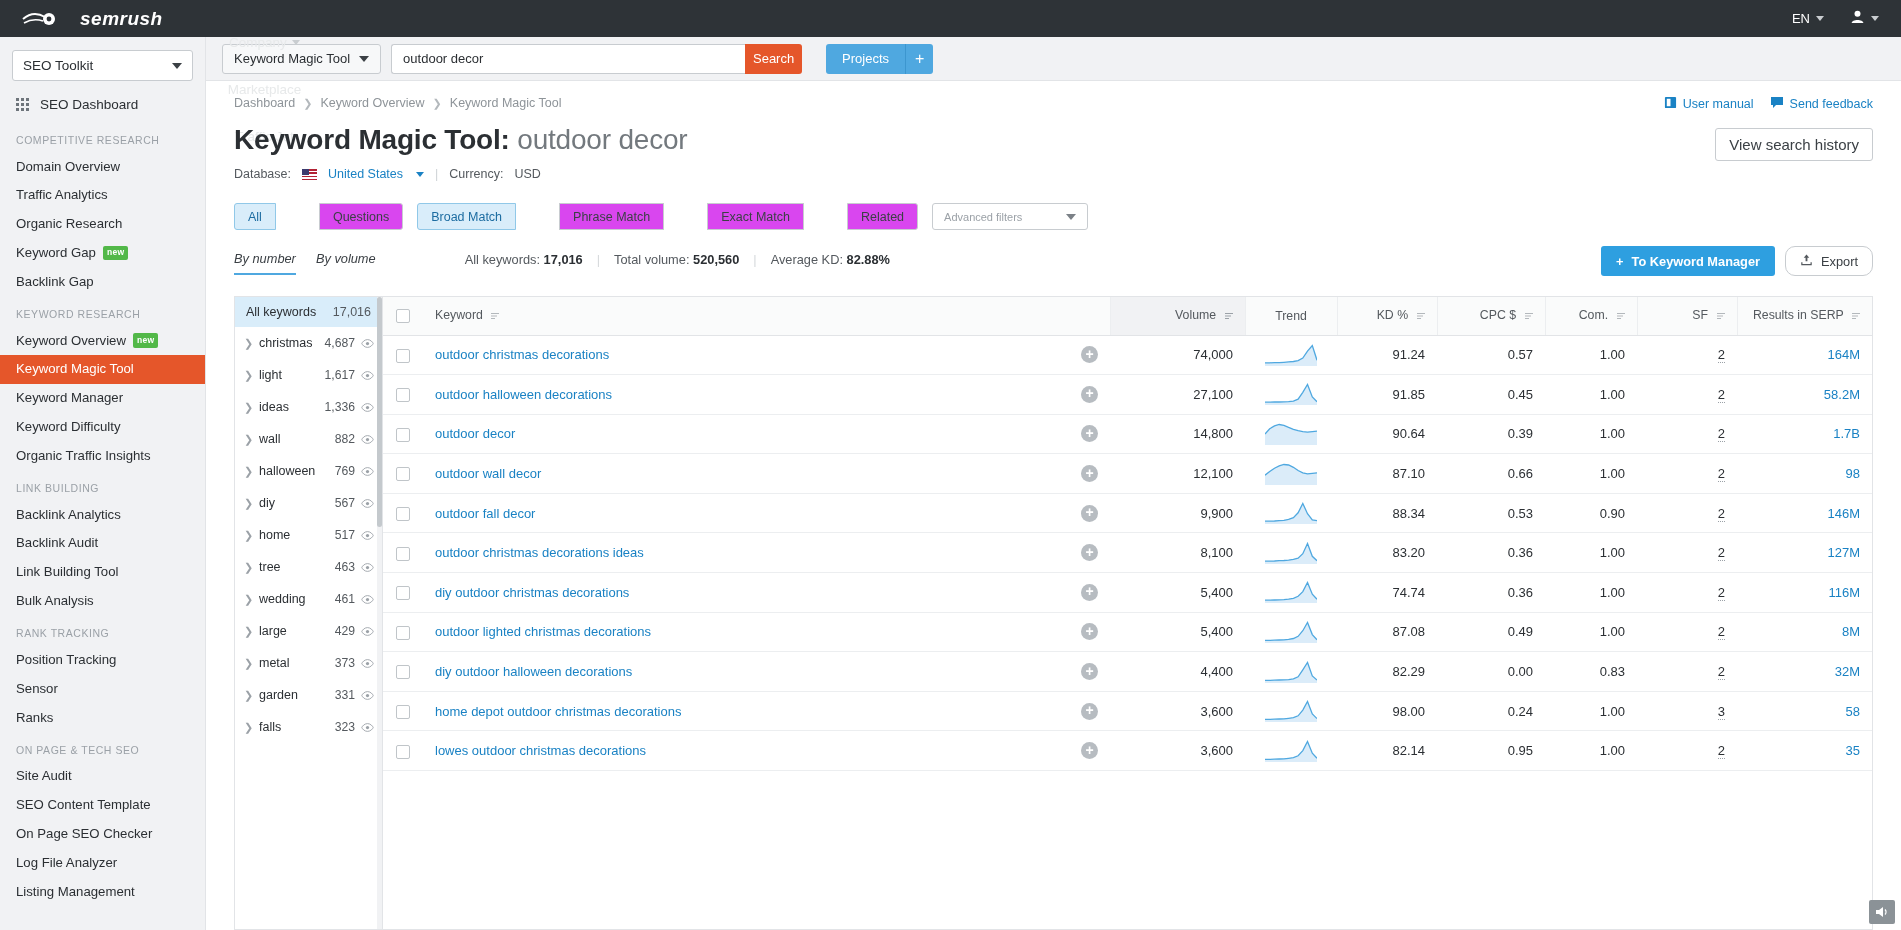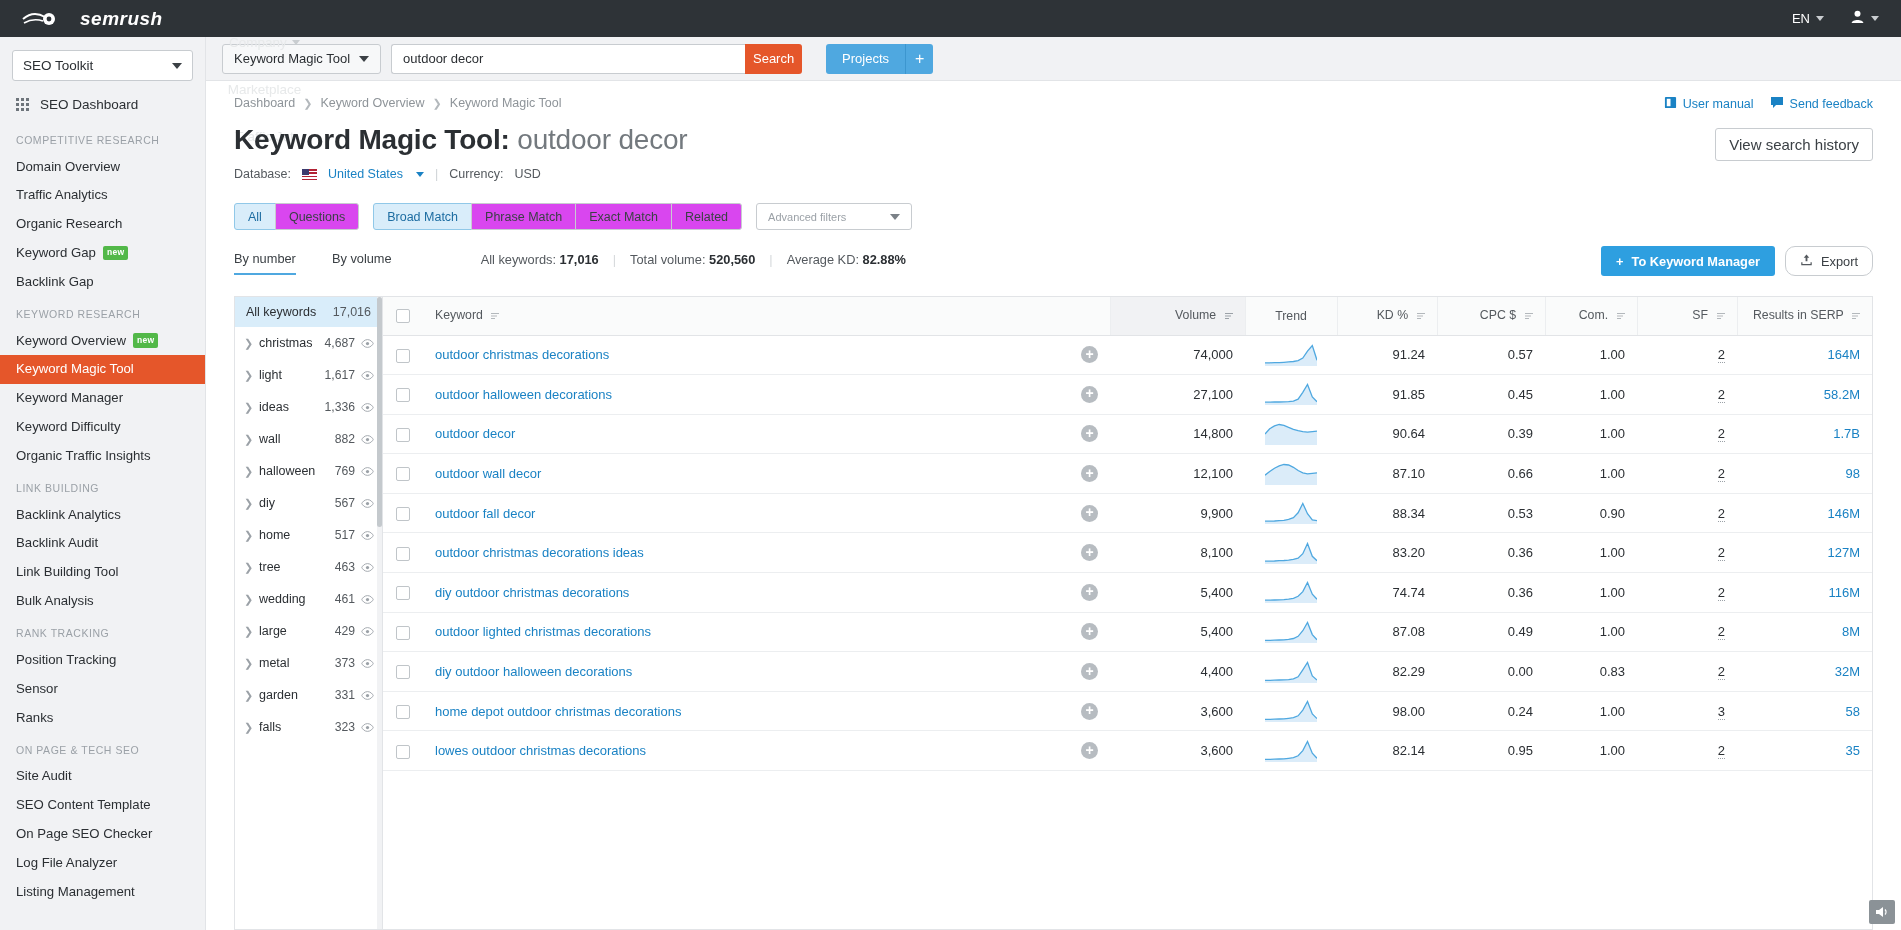--- a/index.html
+++ b/index.html
@@ -118,38 +118,38 @@
   .head-links { display: flex; gap: 16px; justify-content: flex-start; font-size: 12.5px; margin-left: 14px; }
   .head-link { color: #1a82c4; display: flex; align-items: center; gap: 6px; cursor: pointer; text-decoration: none; }
   .btn-history {
     margin-top: 16px; display: inline-block; border: 1px solid #c8ccd0; background: #fff;
     border-radius: 3px; padding: 7px 13px; font-size: 15px; color: #3b4045; cursor: pointer;
     font-family: "Liberation Sans", sans-serif;
   }
 
   
   .filters-row { display: flex; align-items: center; gap: 14px; padding: 22px 28px 0 28px; }
-  .btn-group { display: flex; }
+  .btn-group { display: flex; gap: 44px; }
   .btn-group .seg {
     height: 27px; border: 1px solid #c8ccd0; background: #d946ef; font-size: 12.5px;
     color: #3b4045; padding: 0 13px; display: flex; align-items: center; cursor: pointer;
     margin-left: -1px; font-family: "Liberation Sans", sans-serif;
   }
   .btn-group .seg:first-child { margin-left: 0; border-radius: 3px 0 0 3px; }
   .btn-group .seg:last-child { border-radius: 0 3px 3px 0; }
   .btn-group .seg.active { background: #d9edfa; border-color: #90c8e8; color: #1c6ca1; }
   .adv-filter {
     height: 27px; border: 1px solid #c8ccd0; background: #fff; border-radius: 3px;
     font-size: 11px; color: #9ba1a7; padding: 0 11px; display: flex; align-items: center;
     gap: 44px; cursor: pointer;
   }
   .adv-caret { width:0;height:0;border-left:5px solid transparent;border-right:5px solid transparent;border-top:6px solid #7b8187; }
 
   .stats-row { display: flex; align-items: center; padding: 16px 28px 0 28px; position: relative; }
-  .viewtabs { display: flex; gap: 36px; font-size: 12.8px; }
+  .viewtabs { display: flex; gap: 20px; font-size: 12.8px; font-style: italic; }
   .viewtab { color: #3b4045; cursor: pointer; padding-bottom: 7px; border-bottom: 2px solid transparent; }
   .viewtab.active { border-bottom-color: #4fa8e0; }
   .stat-items { display: flex; align-items: center; gap: 14px; margin-left: 89px; font-size: 12.8px; color: #54595e; padding-bottom: 7px; }
   .stat-items b { color: #2b2f33; }
   .stat-sep { color: #d6d9dc; }
   .stats-right { margin-left: auto; display: flex; gap: 10px; padding-bottom: 4px; }
   .btn-kwmgr {
     background: #2e9fe0; color: #fff; border: none; border-radius: 3px; height: 30px;
     padding: 0 15px; font-size: 12.8px; font-weight: bold; cursor: pointer;
     display: flex; align-items: center; gap: 8px; font-family: "Liberation Sans", sans-serif;

